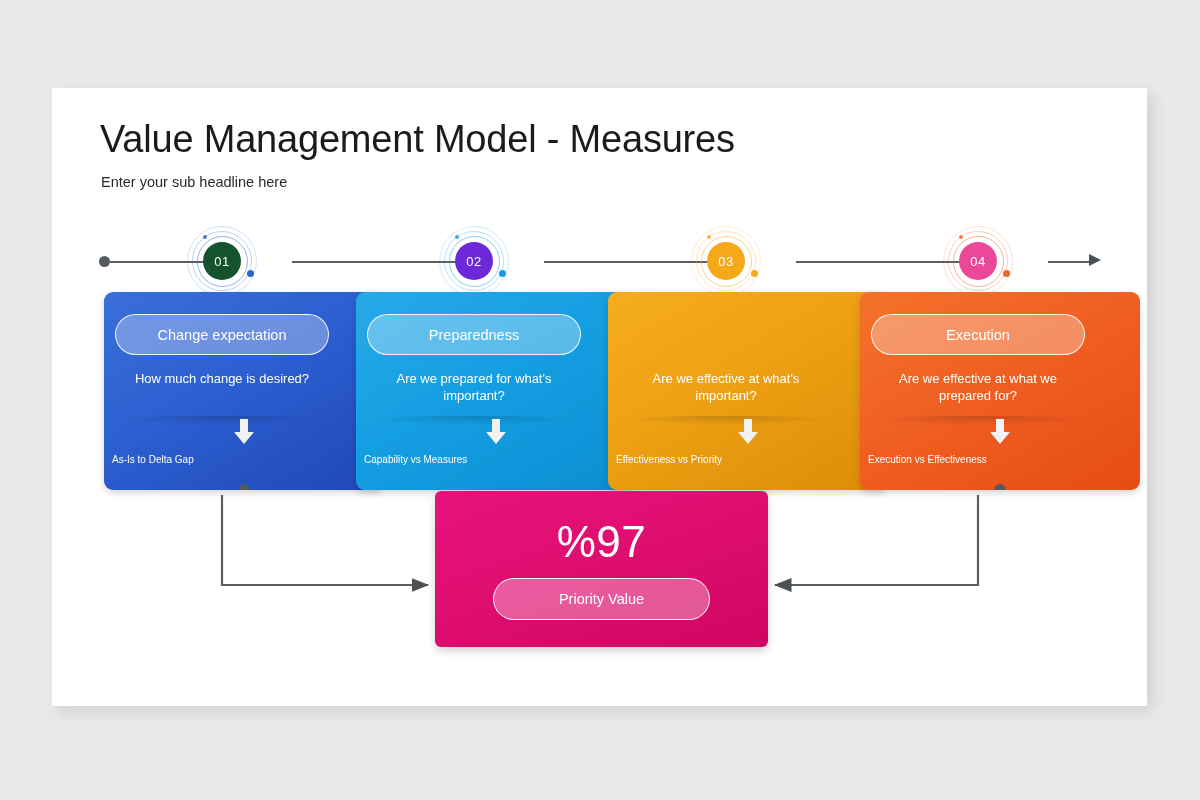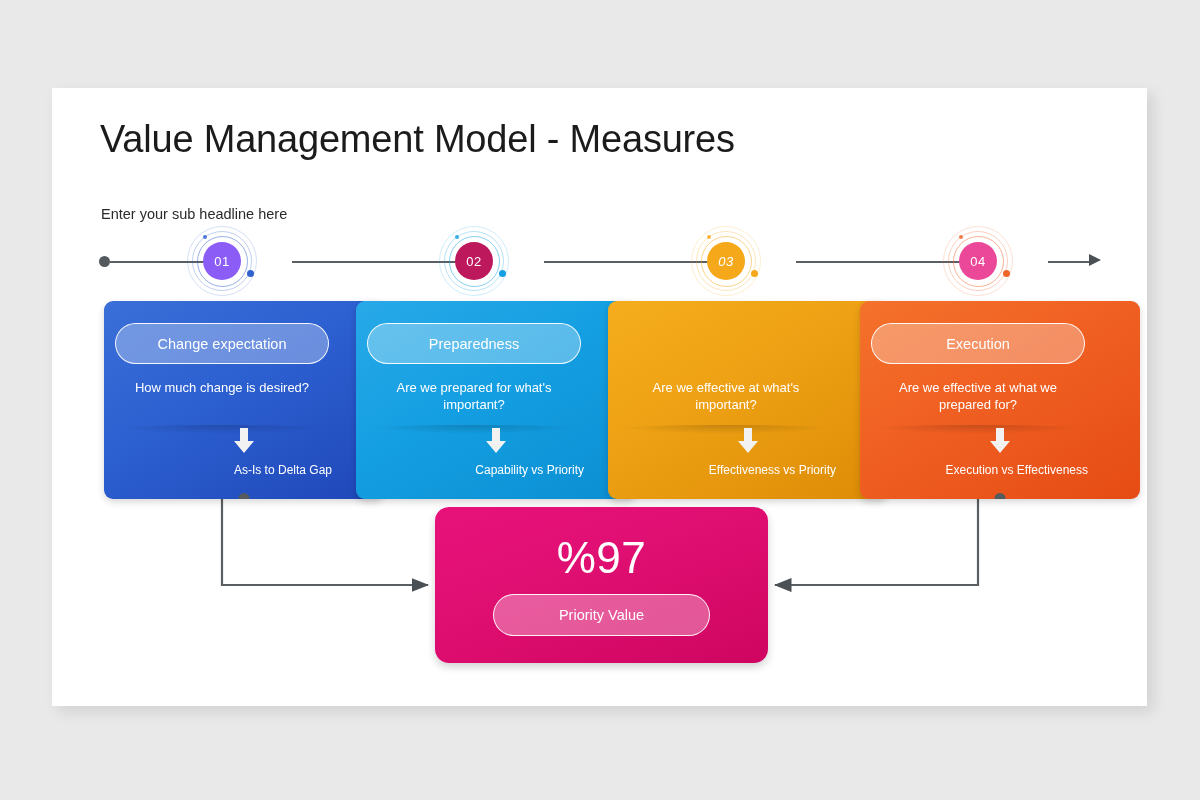--- a/index.html
+++ b/index.html
@@ -19,21 +19,21 @@
     box-shadow: 6px 6px 14px rgba(0,0,0,0.10);
   }
 
   .title {
     position: absolute; left: 48px; top: 30px;
     font-size: 38px; font-weight: 400; color: #1b1b1b;
     letter-spacing: -0.2px; white-space: nowrap;
   }
   .subtitle {
     position: absolute; left: 49px; top: 86px;
-    font-size: 14.5px; color: #2a2a2a; white-space: nowrap; margin-top: 32px;
+    font-size: 14.5px; color: #2a2a2a; white-space: nowrap;
   }
 
   
   .timeline { position: absolute; left: 0; top: 0; width: 1095px; height: 618px; pointer-events: none; }
 
   .tl-dot-start {
     position: absolute; left: 47px; top: 168px;
     width: 11px; height: 11px; border-radius: 50%;
     background: #555a5f;
   }
@@ -68,21 +68,21 @@
     position: absolute; width: 7px; height: 7px; border-radius: 50%;
     right: 3px; top: 44px;
   }
   .marker .orbit2 {
     position: absolute; width: 4px; height: 4px; border-radius: 50%;
     left: 16px; top: 9px; opacity: .85;
   }
 
   
   .card {
-    position: absolute; top: 213px;
+    position: absolute; top: 204px;
     width: 280px; height: 198px;
     border-radius: 9px;
     box-shadow: 0 3px 7px rgba(0,0,0,0.16);
     overflow: hidden;
   }
   .card .pill {
     position: absolute; left: 11px; top: 22px;
     width: 214px; height: 41px;
     border-radius: 21px;
     border: 1.6px solid rgba(255,255,255,0.93);
@@ -98,40 +98,40 @@
     position: absolute; left: 8px; top: 124px; width: 220px; height: 9px;
     border-radius: 50%;
     background: radial-gradient(ellipse at 50% 0%, rgba(0,0,0,0.16), rgba(0,0,0,0) 72%);
   }
   .card .arrow-ico {
     position: absolute; left: 50%; top: 126px; transform: translateX(-50%);
     width: 22px; height: 28px;
   }
   .card .outcome {
     position: absolute; left: 8px; top: 162px; width: 220px;
-    text-align: right; color: #fff; font-size: 12px;
+    text-align: left; color: #fff; font-size: 10px;
   }
   .card .anchor {
     position: absolute; left: 50%; bottom: -5px; transform: translateX(-50%);
     width: 11px; height: 11px; border-radius: 50%; background: #555a5f;
   }
 
   .c1 { left: 52px;  background: linear-gradient(150deg, #3a6fd8 0%, #2c5fd0 45%, #1f47b8 100%); }
   .c2 { left: 304px; background: linear-gradient(150deg, #28a9e8 0%, #149fe2 45%, #0b8ed2 100%); }
   .c3 { left: 556px; background: linear-gradient(150deg, #f5ad1d 0%, #eda013 45%, #dd8c06 100%); }
   .c4 { left: 808px; background: linear-gradient(150deg, #f4722b 0%, #f05f22 45%, #e54c14 100%); }
 
   
   .conn { position: absolute; left: 0; top: 0; width: 1095px; height: 618px; }
 
   
   .scorecard {
-    position: absolute; left: 383px; top: 419px;
+    position: absolute; left: 383px; top: 403px;
     width: 333px; height: 156px;
-    border-radius: 14px;
+    border-radius: 6px;
     background: linear-gradient(160deg, #e8117b 0%, #e00f72 40%, #cf0560 100%);
     box-shadow: 0 4px 9px rgba(0,0,0,0.18);
   }
   .scorecard .value {
     position: absolute; top: 26px; left: 0; width: 100%;
     text-align: center; color: #fff; font-size: 44px; font-weight: 400;
     letter-spacing: 0.5px;
   }
   .scorecard .sc-pill {
     position: absolute; left: 58px; top: 87px;
@@ -159,33 +159,33 @@
       <div class="tl-line" style="left:744px; width:172px;"></div>
       <div class="tl-line" style="left:996px; width:45px;"></div>
       <div class="tl-arrow"></div>
 
       <div class="marker" style="left:135px;">
         <div class="ring-out" style="border-color: rgba(47, 98, 207, 0.2);"></div>
         <div class="ring-mid" style="border-color: rgba(47, 98, 207, 0.3);"></div>
         <div class="ring-in" style="border-color: rgba(47, 98, 207, 0.5);"></div>
         <div class="orbit" style="background: rgb(47, 98, 207);"></div>
         <div class="orbit2" style="background: rgb(47, 98, 207);"></div>
-        <div class="core" style="background: #8b5cf6;">01</div>
+        <div class="core" style="background: #14532d;">01</div>
       </div>
 
       <div class="marker" style="left:387px;">
         <div class="ring-out" style="border-color: rgba(20, 160, 227, 0.2);"></div>
         <div class="ring-mid" style="border-color: rgba(20, 160, 227, 0.3);"></div>
         <div class="ring-in" style="border-color: rgba(20, 160, 227, 0.5);"></div>
         <div class="orbit" style="background: rgb(20, 160, 227);"></div>
         <div class="orbit2" style="background: rgb(20, 160, 227);"></div>
-        <div class="core" style="background: #be185d;">02</div>
-      </div>
-
-      <div class="marker" style="left:639px;font-style:italic;">
+        <div class="core" style="background: #6d28d9;">02</div>
+      </div>
+
+      <div class="marker" style="left:639px;">
         <div class="ring-out" style="border-color: rgba(245, 168, 26, 0.2);"></div>
         <div class="ring-mid" style="border-color: rgba(245, 168, 26, 0.3);"></div>
         <div class="ring-in" style="border-color: rgba(245, 168, 26, 0.5);"></div>
         <div class="orbit" style="background: rgb(245, 168, 26);"></div>
         <div class="orbit2" style="background: rgb(245, 168, 26);"></div>
         <div class="core" style="background: rgb(245, 168, 26);">03</div>
       </div>
 
       <div class="marker" style="left:891px;">
         <div class="ring-out" style="border-color: rgba(242, 101, 42, 0.2);"></div>
@@ -218,21 +218,21 @@
       <div class="anchor"></div>
     </div>
 
     <div class="card c2">
       <div class="pill">Preparedness</div>
       <div class="question">Are we prepared for what's important?</div>
       <div class="divider"></div>
       <svg class="arrow-ico" viewBox="0 0 22 28">
         <path d="M7,1 L15,1 L15,14 L21,14 L11,26 L1,14 L7,14 Z" fill="#f2f2f2"></path>
       </svg>
-      <div class="outcome">Capability vs Priority</div>
+      <div class="outcome">Capability vs Measures</div>
     </div>
 
     <div class="card c3">
       <div class="question">Are we effective at what's important?</div>
       <div class="divider"></div>
       <svg class="arrow-ico" viewBox="0 0 22 28">
         <path d="M7,1 L15,1 L15,14 L21,14 L11,26 L1,14 L7,14 Z" fill="#f2f2f2"></path>
       </svg>
       <div class="outcome">Effectiveness vs Priority</div>
     </div>

